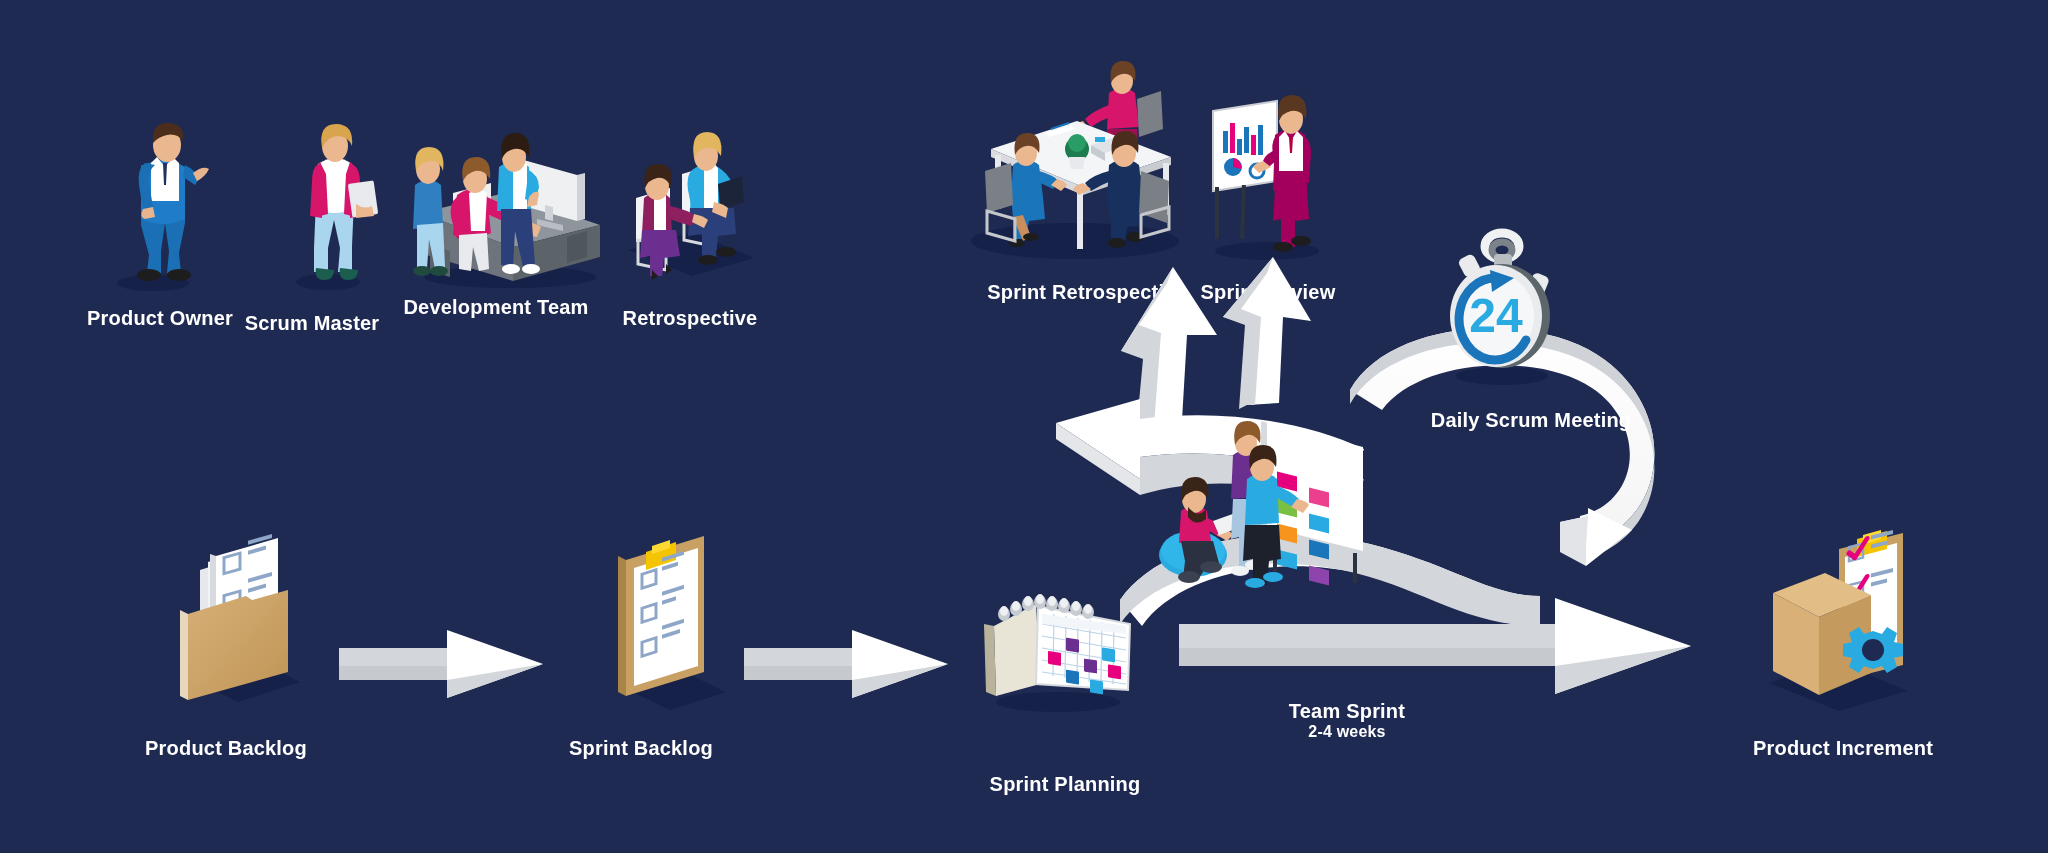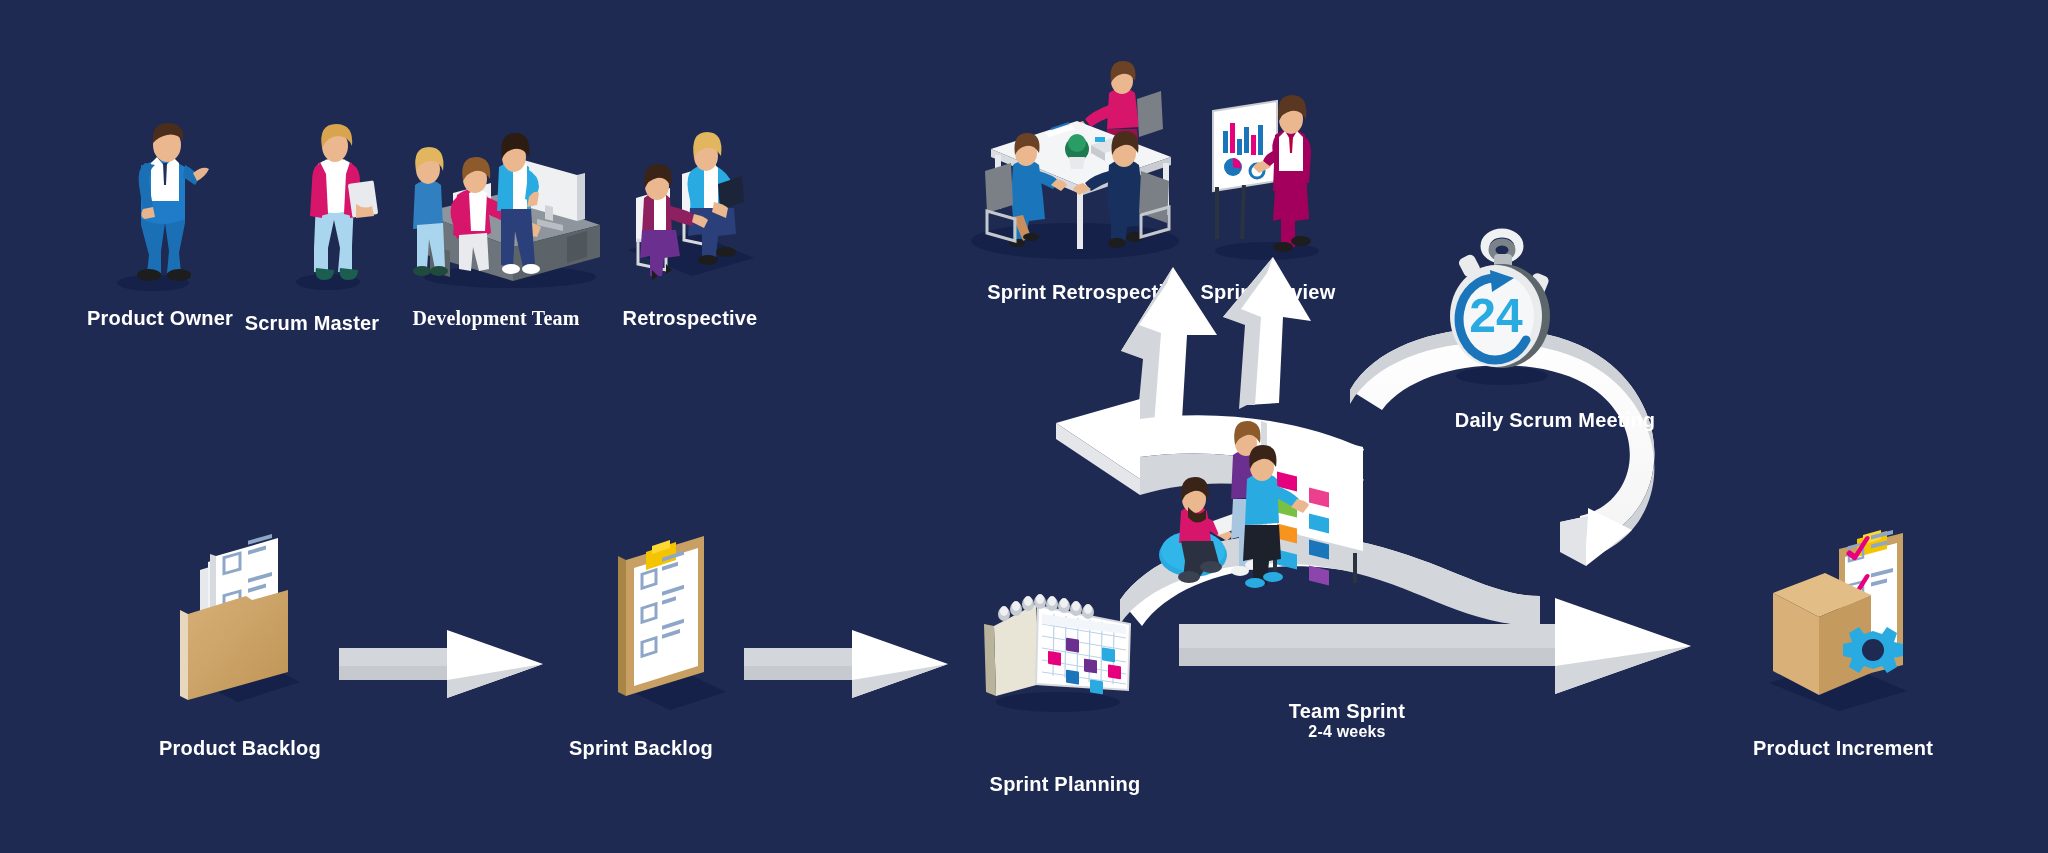--- a/index.html
+++ b/index.html
@@ -127,21 +127,21 @@
       <path d="M118 78 q10 -4 14 2 l0 44 l-14 0 Z" fill="#ffffff"></path>
       <path d="M132 84 q12 6 12 18 l-4 16 l-10 -4 l2 -16 Z" fill="#29abe2"></path>
       <path d="M134 112 q6 -8 10 -4 l-2 12 l-10 2 Z" fill="#eab78e"></path>
       <path d="M106 124 l0 56 l12 2 l2 -36 l8 36 l12 -2 l-4 -56 Z" fill="#2b3f7a"></path>
       <ellipse cx="119" cy="72" rx="12" ry="15" fill="#eab78e"></ellipse>
       <path d="M107 74 q-4 -26 13 -26 q17 0 14 24 q-6 -10 -15 -8 q-9 2 -12 10 Z" fill="#2c1c12"></path>
       <ellipse cx="116" cy="184" rx="9" ry="5" fill="#ffffff"></ellipse>
       <ellipse cx="136" cy="184" rx="9" ry="5" fill="#ffffff"></ellipse>
     </svg>
   </div>
-  <div class="lbl" style="left:496px;top:307px;font-family:Liberation Serif, serif;">Development Team</div>
+  <div class="lbl" style="left:496px;top:296px;">Development Team</div>
 
   <div class="scene" style="left:608px;top:112px;">
     <svg width="160" height="170" viewBox="0 0 160 170">
       <path d="M20 138 L84 120 L146 146 L84 164 Z" fill="#16214a"></path>
 
       <path d="M28 86 L62 76 L62 120 L28 130 Z" fill="#f2f3f5"></path>
       <path d="M74 62 L108 52 L108 96 L74 106 Z" fill="#f2f3f5"></path>
       <path d="M30 128 L30 152 L58 158 L58 134 Z" fill="none" stroke="#d6d9dd" stroke-width="3"></path>
       <path d="M76 104 L76 128 L104 134 L104 110 Z" fill="none" stroke="#d6d9dd" stroke-width="3"></path>
 
@@ -312,21 +312,21 @@
       <ellipse cx="72" cy="88" rx="48" ry="52" fill="#5c666b"></ellipse>
       <ellipse cx="66" cy="88" rx="46" ry="51" fill="#e9ebed"></ellipse>
       <ellipse cx="66" cy="88" rx="38" ry="43" fill="#f6f7f8"></ellipse>
 
       <path d="M66 50 A 36 41 0 1 0 96 112" fill="none" stroke="#1b75bb" stroke-width="9" stroke-linecap="round"></path>
       <path d="M60 42 L84 50 L62 64 Z" fill="#1b75bb"></path>
 
       <text x="66" y="104" font-family="Liberation Sans, sans-serif" font-size="48" font-weight="bold" fill="#29abe2" text-anchor="middle">24</text>
     </svg>
   </div>
-  <div class="lbl" style="left:1531px;top:409px;margin-left:24px;">Daily Scrum Meeting</div>
+  <div class="lbl" style="left:1531px;top:409px;">Daily Scrum Meeting</div>
 
   <div class="scene" style="left:1155px;top:405px;">
     <svg width="220" height="180" viewBox="0 0 220 180">
 
       <path d="M112 18 L208 42 L208 146 L112 122 Z" fill="#ffffff"></path>
       <path d="M112 18 L112 122 L106 120 L106 16 Z" fill="#d7dade"></path>
       <rect x="118" y="126" width="4" height="44" fill="#2b3340"></rect>
       <rect x="198" y="148" width="4" height="30" fill="#2b3340"></rect>
 
       <rect x="122" y="36" width="20" height="15" fill="#e6007e" transform="skewY(14)"></rect>
@@ -386,21 +386,21 @@
       <rect x="88" y="56" width="24" height="4" fill="#8ea7c9" transform="skewY(-16)"></rect>
       <rect x="88" y="66" width="18" height="4" fill="#8ea7c9" transform="skewY(-16)"></rect>
       <rect x="64" y="104" width="16" height="16" fill="none" stroke="#8ea7c9" stroke-width="3" transform="skewY(-16)"></rect>
       <rect x="88" y="94" width="24" height="4" fill="#8ea7c9" transform="skewY(-16)"></rect>
       <rect x="88" y="104" width="18" height="4" fill="#8ea7c9" transform="skewY(-16)"></rect>
 
       <path d="M28 104 L86 86 L92 90 L128 80 L128 162 L28 190 Z" fill="url(#gTan)"></path>
       <path d="M28 104 L28 190 L20 186 L20 100 Z" fill="#e7d7bc"></path>
     </svg>
   </div>
-  <div class="lbl" style="left:240px;top:737px;">Product Backlog</div>
+  <div class="lbl" style="left:226px;top:737px;">Product Backlog</div>
 
   <svg class="scene" style="left:335px;top:620px;" width="220" height="90" viewBox="0 0 220 90">
     <path d="M4 28 L112 28 L112 10 L208 44 L112 78 L112 60 L4 60 Z" fill="#ffffff"></path>
     <path d="M4 28 L4 46 L112 46 L112 78 L208 44 L112 60 L112 28 Z" fill="#d3d6da"></path>
     <path d="M4 46 L4 60 L112 60 L112 46 Z" fill="#c6c9cd"></path>
   </svg>
 
   <div class="scene" style="left:600px;top:520px;">
     <svg width="140" height="195" viewBox="0 0 140 195">
       <path d="M24 168 L80 150 L126 172 L70 190 Z" fill="#16214a"></path>

